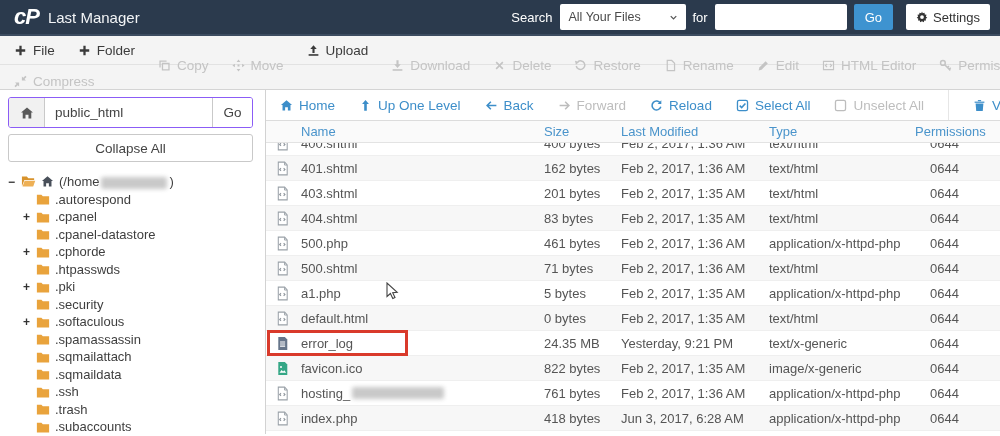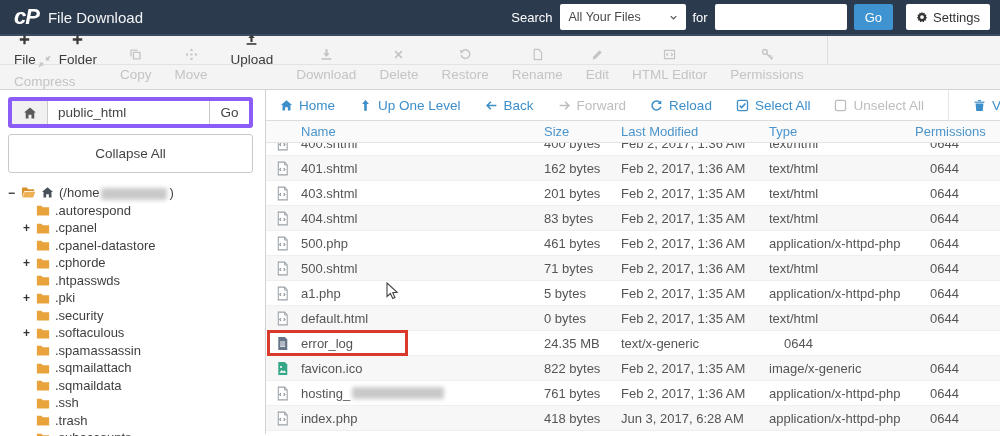--- a/index.html
+++ b/index.html
@@ -14,33 +14,33 @@
   .app-title { font-size:15px; color:#f2f4f6; }
   .search-area { display:flex; align-items:center; gap:7px; font-size:13px; }
   .fake-select { background:#fff; color:#4a4a4a; width:126px; height:26px; border-radius:2px; display:flex; align-items:center; justify-content:space-between; padding:0 7px 0 9px; font-size:12.5px; cursor:pointer; }
   .search-input { width:132px; height:26px; border:none; border-radius:2px; padding:0 7px; font-size:13px; outline:none; color:#333; }
   .go-btn { background:#3e93d0; color:#fff; border:none; height:26px; padding:0 11px; border-radius:2px; font-size:13px; cursor:pointer; }
   .settings-btn { background:#fff; color:#333; border:none; height:26px; padding:0 10px; border-radius:2px; font-size:13px; display:flex; align-items:center; gap:5px; cursor:pointer; margin-left:6px; }
 
   
   .tb1 { height:29px; background:#f4f4f4; border-bottom:1px solid #e2e2e2; display:flex; align-items:center; padding:0 14px; gap:23px; font-size:13.5px; }
   .tb2 { height:25px; background:#f4f4f4; border-bottom:1px solid #d4d4d4; display:flex; align-items:flex-end; padding:0 14px; gap:23px; font-size:13.5px; }
-  .tbtn { display:flex; align-items:center; gap:6px; white-space:nowrap; cursor:pointer;flex-direction:column; }
+  .tbtn { display:flex; align-items:center; gap:6px; white-space:nowrap; cursor:pointer; }
   .tbtn.on { color:#3b3b3b; }
   .tbtn.off { color:#c4c4c4;margin-top:30px; }
   .vdiv { width:1px; align-self:stretch; background:#dcdcdc; }
 
   
   .bodywrap { display:flex; height:344px; }
   aside { width:265px; padding:7px 12px 0 8px; background:#fff; }
-  .pathbar { display:flex; height:31px; border:4px solid #8b5cf6; border-radius:3px; overflow:hidden; }
+  .pathbar { display:flex; height:31px; border:1px solid #8b5cf6; border-radius:3px; overflow:hidden; }
   .home-btn { width:36px; background:#f1f1f1; border-right:1px solid #c9c9c9; display:flex; align-items:center; justify-content:center; color:#5a5a5a; cursor:pointer; }
   .path-input { flex:1; min-width:0; border:none; padding:0 10px; font-size:13.5px; color:#444; outline:none; }
   .path-go { width:40px; background:#fff; border-left:1px solid #c9c9c9; display:flex; align-items:center; justify-content:center; font-size:13.5px; color:#444; cursor:pointer; }
-  .collapse-btn { margin-top:6px; width:100%; height:39px; border:1px solid #c9c9c9; border-radius:3px; background:#fff; font-size:13.5px; color:#444; cursor:pointer; }
+  .collapse-btn { margin-top:6px; width:100%; height:28px; border:1px solid #c9c9c9; border-radius:3px; background:#fff; font-size:13.5px; color:#444; cursor:pointer; }
   .tree { margin-top:11px; font-size:13px; color:#3e3e3e; }
   .trow { display:flex; align-items:center; height:17.5px; white-space:nowrap; cursor:pointer; }
   .trow .tgl { width:13px; font-size:12px; font-weight:bold; color:#333; flex:0 0 13px; }
   .trow.child { padding-left:15px; }
   .trow .icn { margin-right:5px; display:inline-flex; }
   .blurseg { display:inline-block; height:12px; background:#c9c9c9; border-radius:2px; filter:blur(2px); margin:0 2px; vertical-align:middle; }
 
   main { flex:1; border-left:1px solid #d2d2d2; display:flex; flex-direction:column; background:#fff; position:relative; }
   .filenav { height:31px; display:flex; align-items:center; gap:24px; padding:0 14px; border-bottom:1px solid #dcdcdc; font-size:13.5px; background:#fff; }
   .fn { display:flex; align-items:center; gap:6px; white-space:nowrap; cursor:pointer; }
@@ -64,21 +64,21 @@
   .icn { display:inline-flex; line-height:0; }
 </style>
 </head>
 <body>
 
 <div class="app">
 
   <div class="hdr">
     <div class="brand">
       <span class="cp-logo">cP</span>
-      <span class="app-title">File Download</span>
+      <span class="app-title">Last Manager</span>
     </div>
     <div class="search-area">
       <span>Search</span>
       <div class="fake-select">
         <span>All Your Files</span>
         <span class="icn">
             <svg width="11" height="11" viewBox="0 0 16 16">
               <path fill="none" stroke="#555" stroke-width="1.8" d="M4 6l4 4 4-4"></path>
             </svg>
           </span>
@@ -613,20 +613,21 @@
                 <svg width="15" height="15" viewBox="0 0 16 16" fill="currentColor">
                   <path fill="#66758a" d="M3.5 1h7l2.6 2.8v11.2H3.5z"></path>
                   <path stroke="#fff" stroke-width="1.1" fill="none" d="M5.4 6.4h5.4M5.4 8.6h5.4M5.4 10.8h5.4"></path>
                 </svg>
               </span>
             </span>
             <span class="c-name">
               <span>error_log</span>
             </span>
             <span>24.35 MB</span>
+            <span>Yesterday, 9:21 PM</span>
             <span>text/x-generic</span>
             <span class="c-perm">0644</span>
           </div>
           <div class="frow grid6 stripe ">
             <span class="c-icon">
               <span class="icn">
                 <svg width="15" height="15" viewBox="0 0 16 16" fill="currentColor">
                   <path fill="#35a786" d="M3.5 1h7l2.6 2.8v11.2H3.5z"></path>
                   <circle cx="6.4" cy="6.4" r="1.1" fill="#fff"></circle>
                   <path fill="#fff" d="M4.8 12.6l2.2-3 1.6 1.7 1.3-1.4 2 2.7z"></path>

